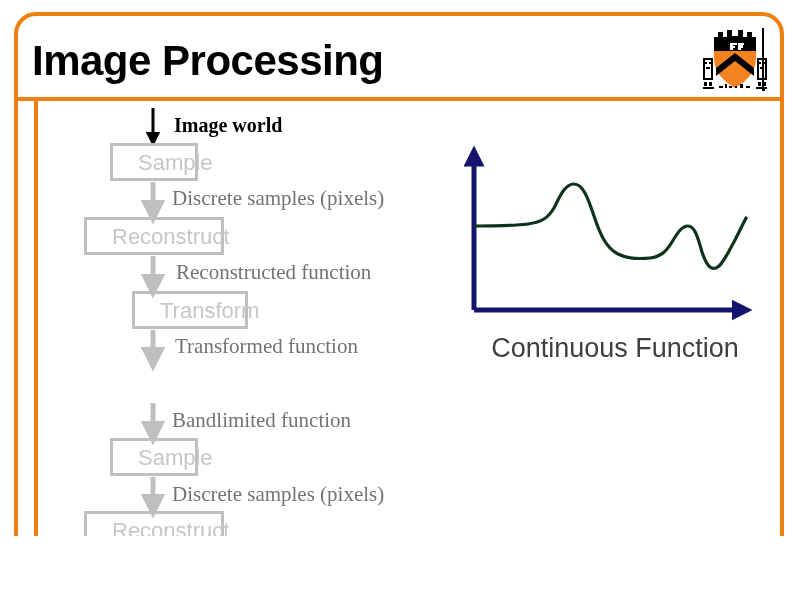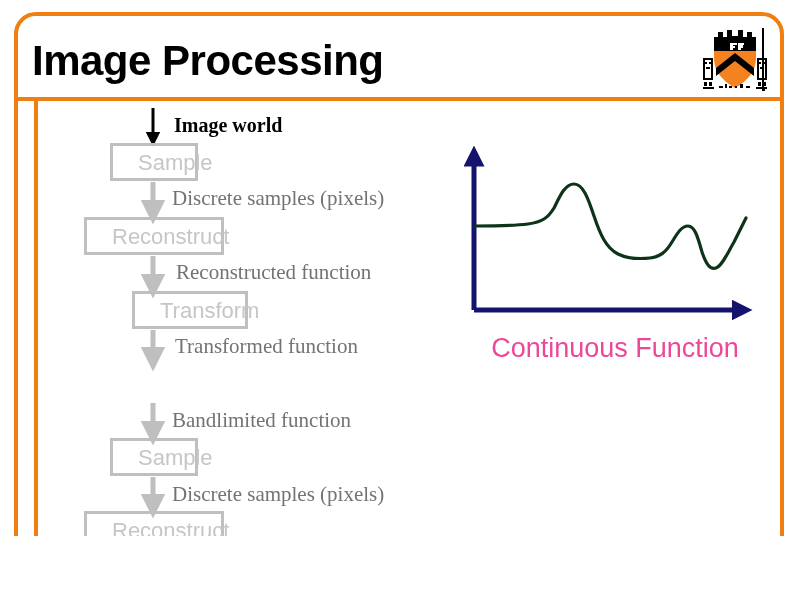--- a/index.html
+++ b/index.html
@@ -122,21 +122,21 @@
   }
   .graph-caption {
     position: absolute;
     left: 450px;
     top: 331px;
     width: 330px;
     text-align: center;
     font-family: "Liberation Sans", sans-serif;
     font-size: 27px;
     line-height: 34px;
-    color: #ec4899;
+    color: #404040;
     white-space: nowrap;
   }
 </style>
 </head>
 <body>
 
 <div id="slide">
 
   <div class="frame-outer"></div>
   <div class="frame-title-rule"></div>

